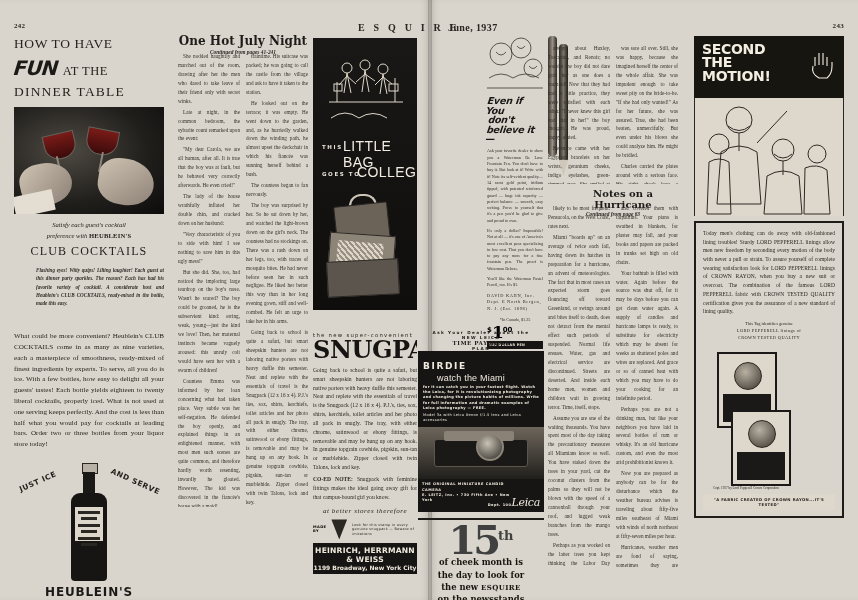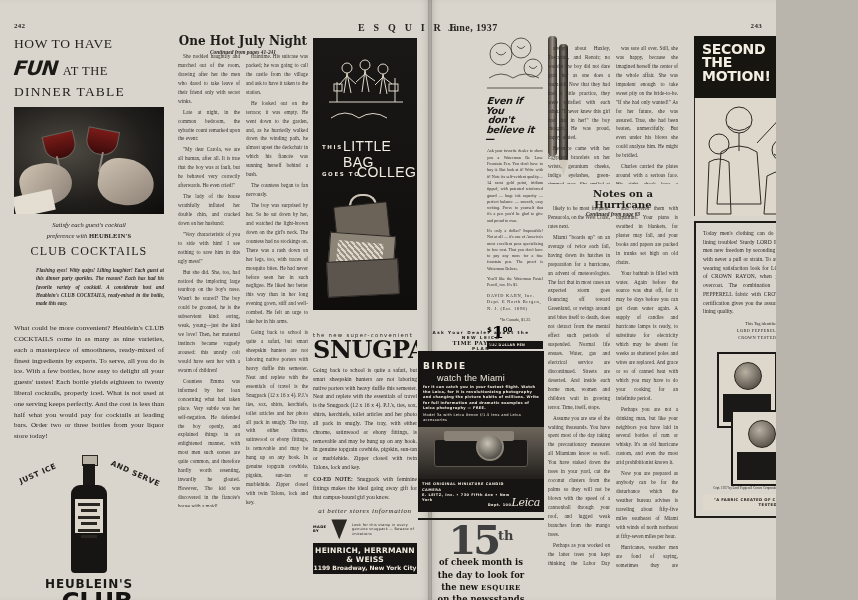--- a/index.html
+++ b/index.html
@@ -1,17 +1,17 @@
 <!DOCTYPE html>
 <html><head>
 <meta charset="utf-8">
 <style>
   html,body{margin:0;padding:0;background:#b9b5ad;}
   body{font-family:"Liberation Serif",serif;}
-  .spread{position:relative;width:776px;height:600px;overflow:hidden;background:#cfcbc2;}
+  .spread{position:relative;width:858px;height:600px;overflow:hidden;background:#cfcbc2;}
   .page{position:absolute;top:0;height:600px;background:#d9d5cc;}
   .page.left{left:0;width:430px;box-shadow:inset -6px 0 10px -6px rgba(0,0,0,.28);}
   .page.right{left:430px;width:428px;box-shadow:inset 6px 0 10px -6px rgba(0,0,0,.28);}
   .gutter{position:absolute;left:428px;top:0;width:4px;height:600px;
     background:linear-gradient(90deg,rgba(0,0,0,.22),rgba(0,0,0,.06),rgba(0,0,0,.22));}
 
   
   .folio{position:absolute;font-weight:bold;font-size:7px;color:#2a2722;letter-spacing:.3px;}
   .folio.l{left:14px;top:22px;}
   .folio.r{right:14px;top:22px;}
@@ -45,21 +45,21 @@
   .handL,.handR{position:absolute;border-radius:40% 55% 50% 45%;
     background:linear-gradient(140deg,#cfc3b3,#8d8176);}
   .handL{left:6px;top:56px;width:52px;height:42px;transform:rotate(-12deg);}
   .handR{left:84px;top:52px;width:56px;height:46px;transform:rotate(9deg);}
   .cuffL{position:absolute;left:0;top:86px;width:40px;height:21px;background:#e3ddd2;transform:rotate(-12deg);}
   .h-cap{margin-top:6px;font-style:italic;font-size:6.6px;text-align:center;line-height:1.6;color:#26231f;}
   .h-cap b{font-style:normal;font-weight:bold;letter-spacing:.2px;}
   .h-cc{font-size:12px;letter-spacing:1.1px;text-align:center;margin-top:3px;color:#1f1d1a;}
   .h-italbox{font-style:italic;font-weight:bold;font-size:5.1px;line-height:1.62;
     text-align:justify;margin:7px 0 0 22px;width:128px;color:#2e2b27;}
-  .h-body{font-size:7.1px;line-height:1.52;text-align:justify;margin-top:16px;color:#272420;}
+  .h-body{font-size:7.1px;line-height:1.52;text-align:justify;margin-top:24px;color:#272420;}
   .h-bottlewrap{position:relative;height:128px;margin-top:5px;}
   .justice,.andserve{position:absolute;font-family:"DejaVu Sans",sans-serif;font-weight:bold;
     font-size:7.4px;letter-spacing:.6px;color:#1f1d1a;}
   .justice{left:4px;top:22px;transform:rotate(-24deg);}
   .andserve{right:2px;top:22px;transform:rotate(24deg);}
   .bottle{position:absolute;left:55px;top:8px;width:40px;height:118px;}
   .b-cap{position:absolute;left:13px;top:0;width:14px;height:9px;background:#b8b1a5;border:1px solid #2a2723;}
   .b-neck{position:absolute;left:14px;top:9px;width:12px;height:24px;background:#1b1917;}
   .b-body{position:absolute;left:2px;top:30px;width:36px;height:88px;background:#171513;
     border-radius:9px 9px 4px 4px;}
@@ -297,21 +297,21 @@
     <div class="case2"></div>
     <div class="plaid"></div>
     <div class="case3"></div>
   </div>
 
   <div class="col" style="left:313px;top:332px;width:104px;">
     <div class="sp-sup">the new super-convenient</div>
     <div class="sp-name">SNUGPACK</div>
     <div class="sp-body" style="margin-top:4px;">Going back to school is quite a safari, but smart sheepskin hunters are not laboring native porters with heavy duffle this semester. Neat and replete with the essentials of travel is the Snugpack (12 x 16 x 4). P.J.'s, ties, sox, shirts, kerchiefs, toilet articles and her photo all pack in snugly. The tray, with either chrome, satinwood or ebony fittings, is removable and may be hung up on any hook. In genuine topgrain cowhide, pigskin, sun-tan or marblehide. Zipper closed with twin Talons, lock and key.</div>
     <div class="sp-body" style="margin-top:3px;"><b>CO-ED NOTE:</b><span> Snugpack with feminine fittings makes the ideal going away gift for that campus-bound girl you know.</span></div>
-    <div class="sp-stores" style="margin-top:6px;">at better stores information</div>
+    <div class="sp-stores" style="margin-top:6px;">at better stores therefore</div>
     <div class="sp-stampwrap">
       <div class="sp-madeby">MADE BY</div>
       <div class="sp-stamp"></div>
       <div class="sp-stamptxt">Look for this stamp in every genuine snugpack — Beware of imitations</div>
     </div>
     <div class="sp-bar">
       <div class="n">HEINRICH, HERRMANN &amp; WEISS</div>
       <div class="a">1199 Broadway, New York City</div>
     </div>
   </div>

